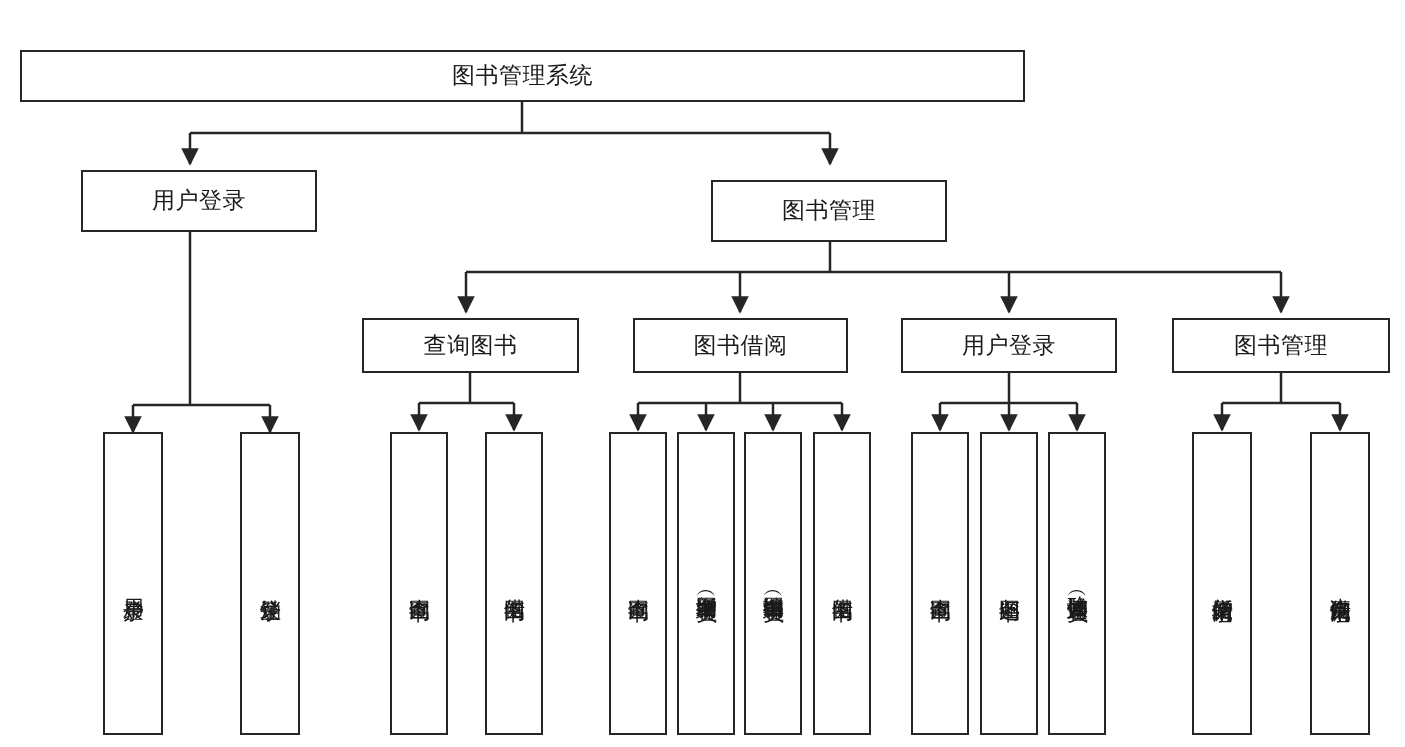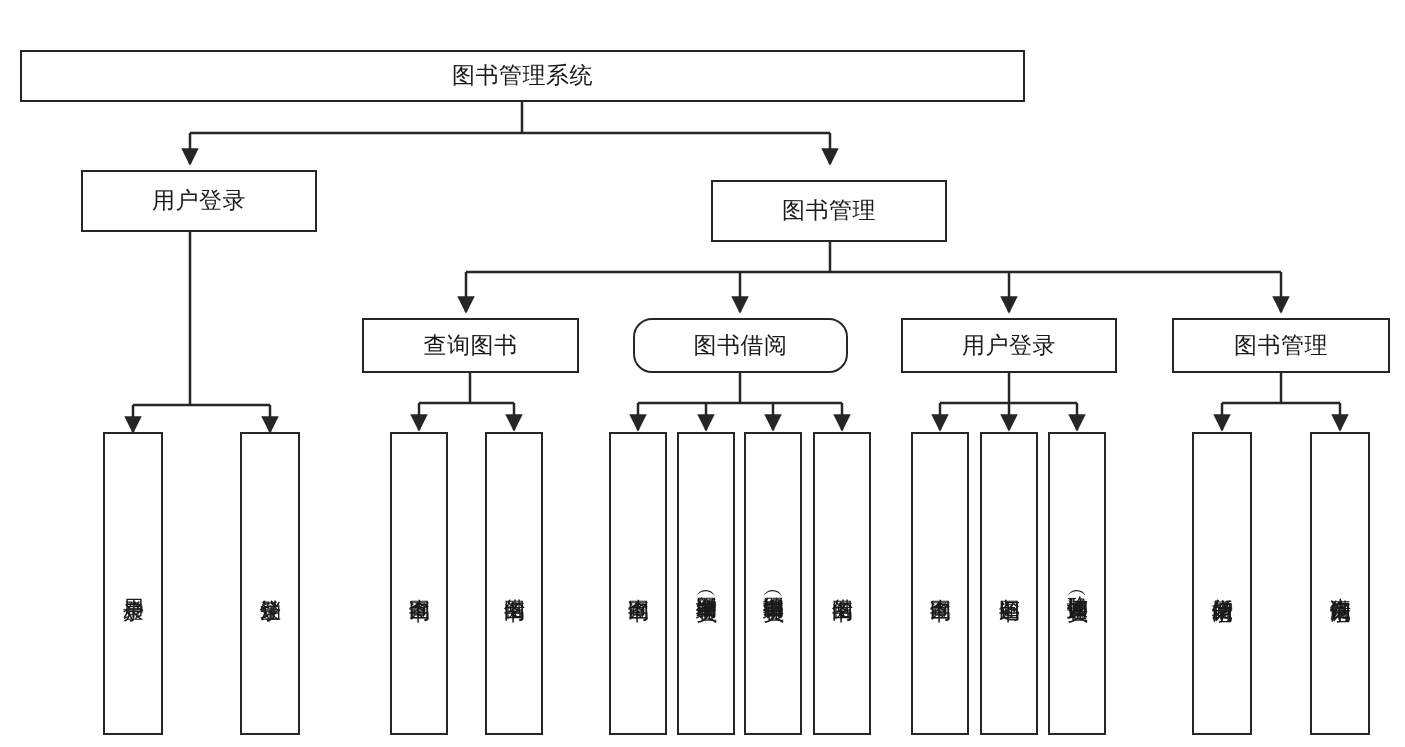--- a/index.html
+++ b/index.html
@@ -141,21 +141,21 @@
   </div>
 
   <div class="node h" style="left:711px; top:180px; width:236px; height:62px;">
     <span class="label">图书管理</span>
   </div>
 
   <div class="node h" style="left:362px; top:318px; width:217px; height:55px;">
     <span class="label">查询图书</span>
   </div>
 
-  <div class="node h" style="left:633px; top:318px; width:215px; height:55px;border-radius:19px;">
+  <div class="node h" style="left:633px; top:318px; width:215px; height:55px;">
     <span class="label">图书借阅</span>
   </div>
 
   <div class="node h" style="left:901px; top:318px; width:216px; height:55px;">
     <span class="label">用户登录</span>
   </div>
 
   <div class="node h" style="left:1172px; top:318px; width:218px; height:55px;">
     <span class="label">图书管理</span>
   </div>

